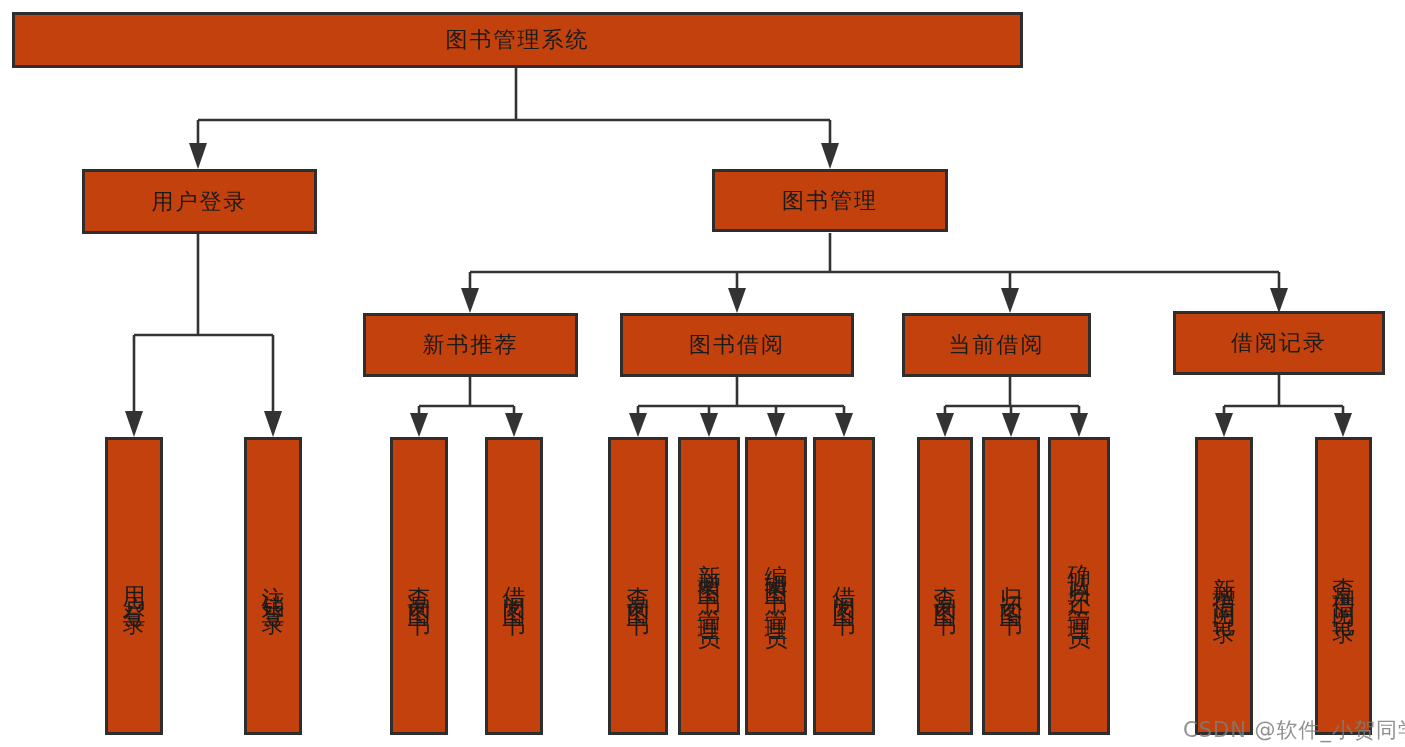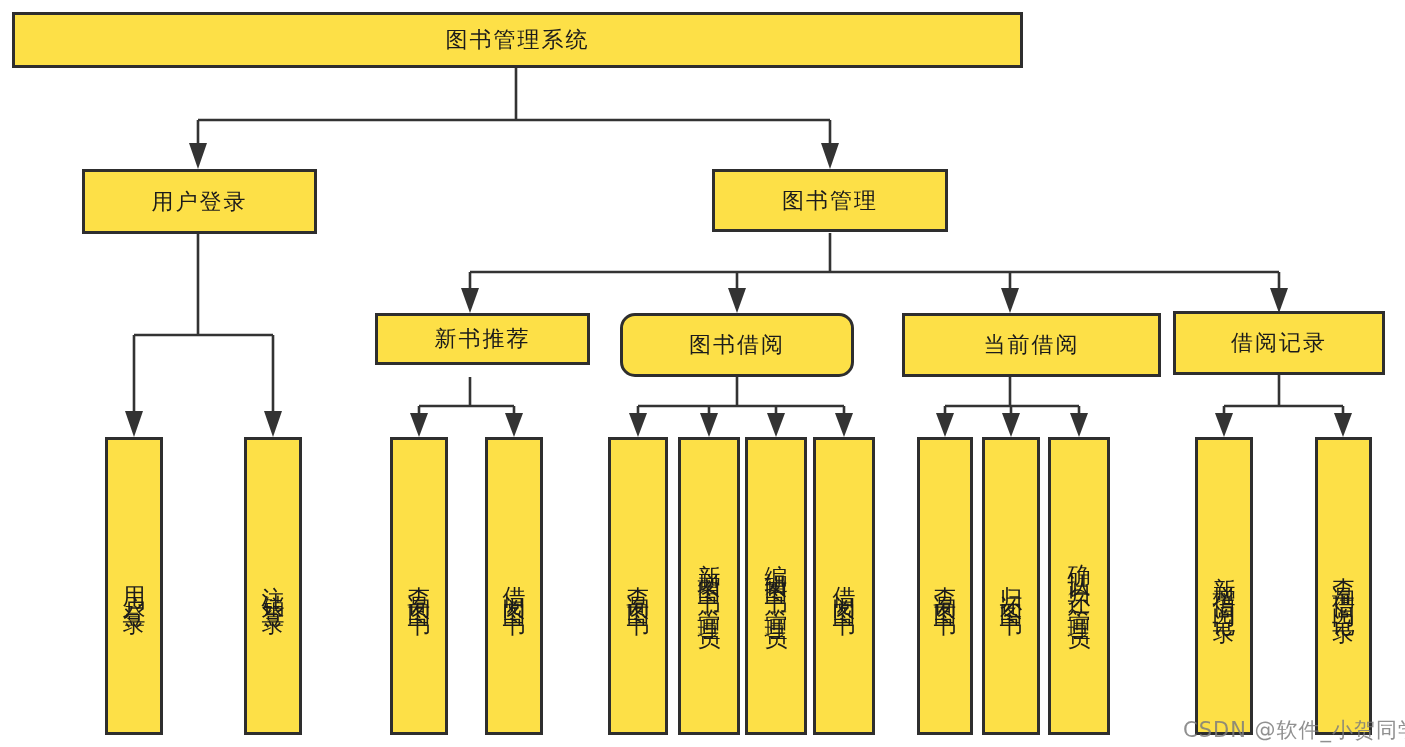--- a/index.html
+++ b/index.html
@@ -20,21 +20,21 @@
     left: 0;
     top: 0;
     width: 1405px;
     height: 747px;
     pointer-events: none;
   }
   .node {
     position: absolute;
     box-sizing: border-box;
     border: 3px solid #2e2e2e;
-    background: #fde047;
+    background: #c2410c;
     display: flex;
     align-items: center;
     justify-content: center;
     text-align: center;
   }
   .h-node {
     font-size: 22px;
     letter-spacing: 2px;
     white-space: nowrap;
   }
@@ -108,27 +108,27 @@
   <span>图书管理系统</span>
 </div>
 
 <div class="node h-node" style="left:82px; top:169px; width:235px; height:65px;">
   <span>用户登录</span>
 </div>
 <div class="node h-node" style="left:712px; top:169px; width:236px; height:63px;">
   <span>图书管理</span>
 </div>
 
-<div class="node h-node" style="left:363px; top:313px; width:215px; height:52px;margin-left:12px;">
+<div class="node h-node" style="left:363px; top:313px; width:215px; height:64px;">
   <span>新书推荐</span>
 </div>
-<div class="node h-node" style="left:620px; top:313px; width:234px; height:64px;border-radius:15px;">
+<div class="node h-node" style="left:620px; top:313px; width:234px; height:64px;">
   <span>图书借阅</span>
 </div>
-<div class="node h-node" style="left:902px; top:313px; width:259px; height:64px;">
+<div class="node h-node" style="left:902px; top:313px; width:189px; height:64px;">
   <span>当前借阅</span>
 </div>
 <div class="node h-node" style="left:1173px; top:311px; width:212px; height:64px;">
   <span>借阅记录</span>
 </div>
 
 <div class="node v-node" style="left:105px; top:437px; width:58px; height:298px;">
   <span class="vtext">用户登录</span>
 </div>
 <div class="node v-node" style="left:244px; top:437px; width:58px; height:298px;">

